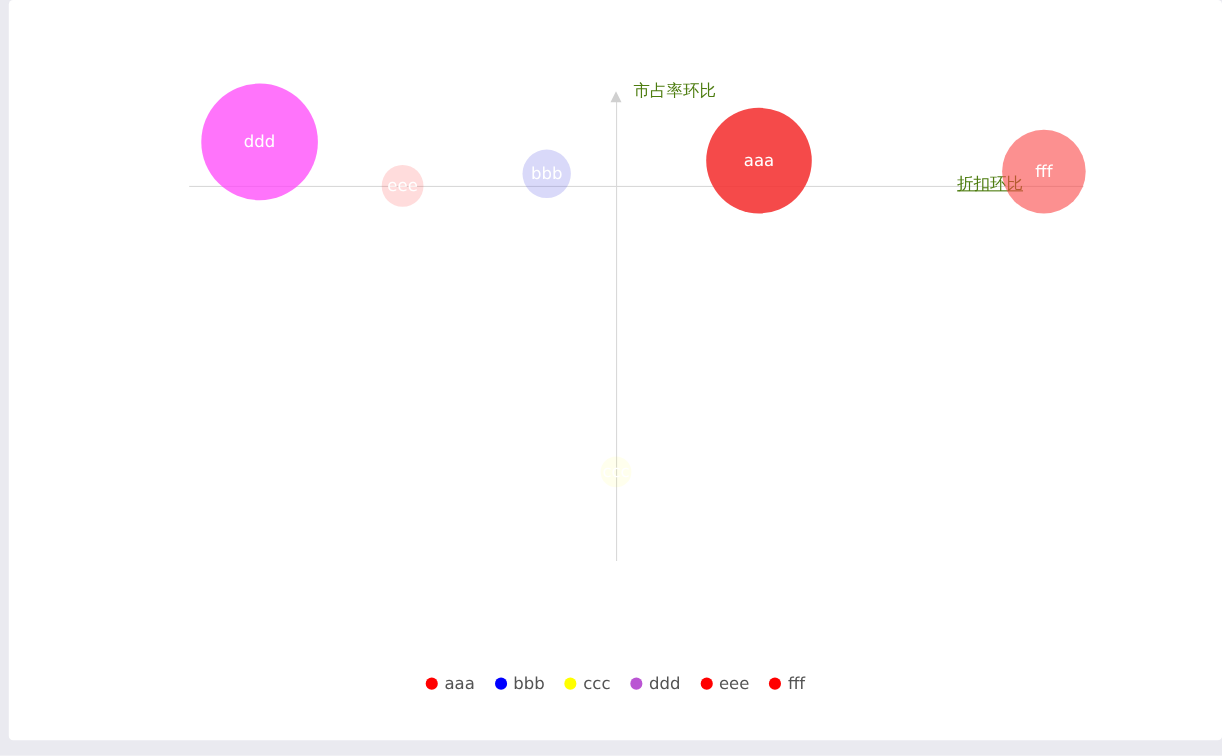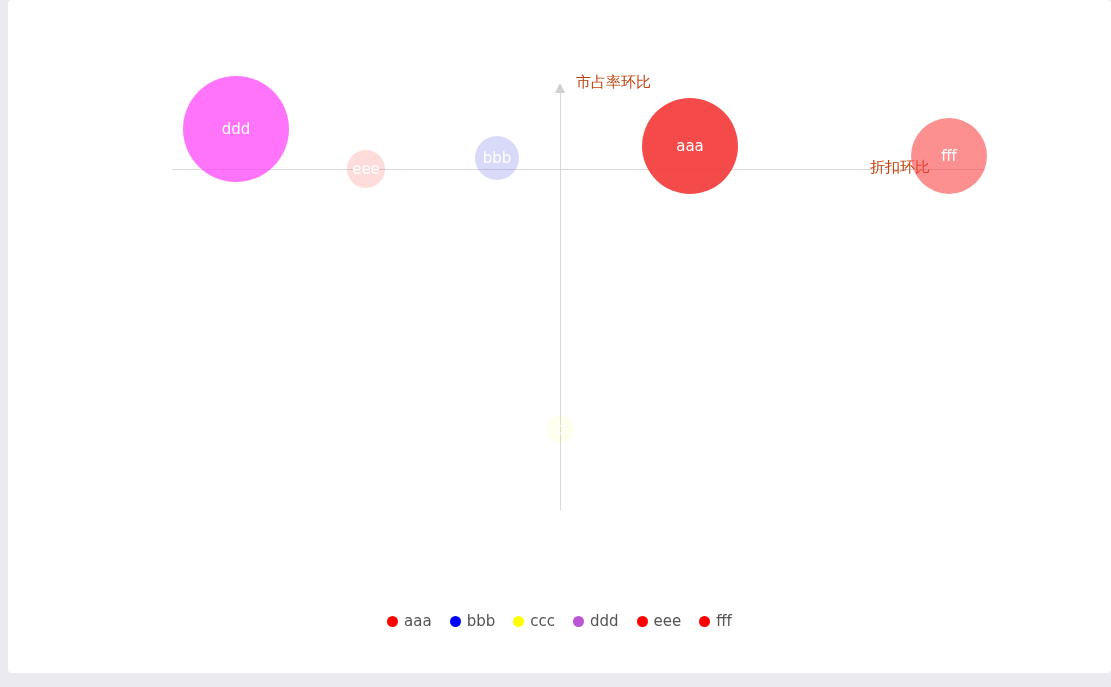--- a/index.html
+++ b/index.html
@@ -55,27 +55,27 @@
     width: 0;
     height: 0;
     border-left: 5px solid transparent;
     border-right: 5px solid transparent;
     border-bottom: 10px solid #d0d0d0;
   }
 
   
   .axis-title {
     position: absolute;
-    color: #c2410c;
+    color: #4d7c0f;
     font-size: 15px;
     font-family: "DejaVu Sans", sans-serif;
     white-space: nowrap;
   }
   .axis-title-y { left: 568px; top: 73px; }
-  .axis-title-x { left: 862px; top: 158px; }
+  .axis-title-x { left: 862px; top: 158px; text-decoration: underline; }
 
   
   .bubble {
     position: absolute;
     border-radius: 50%;
     display: flex;
     align-items: center;
     justify-content: center;
     color: #ffffff;
     font-size: 15px;

